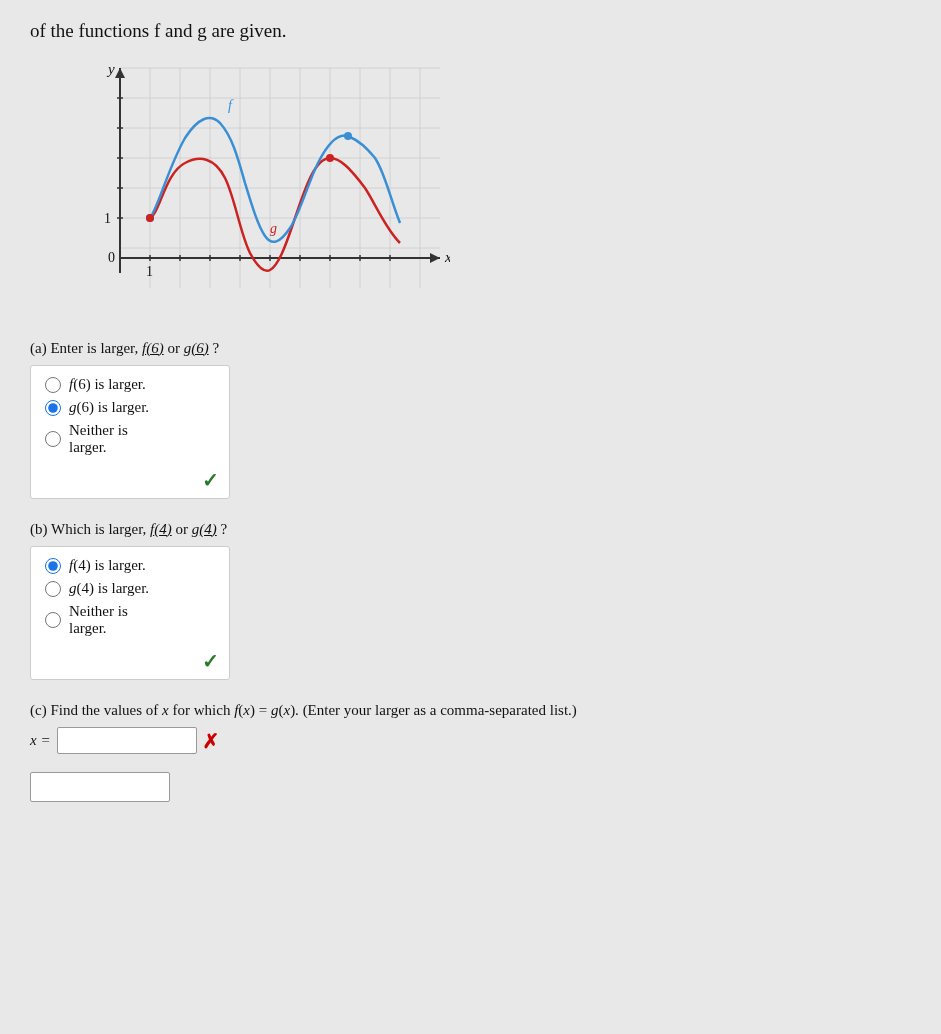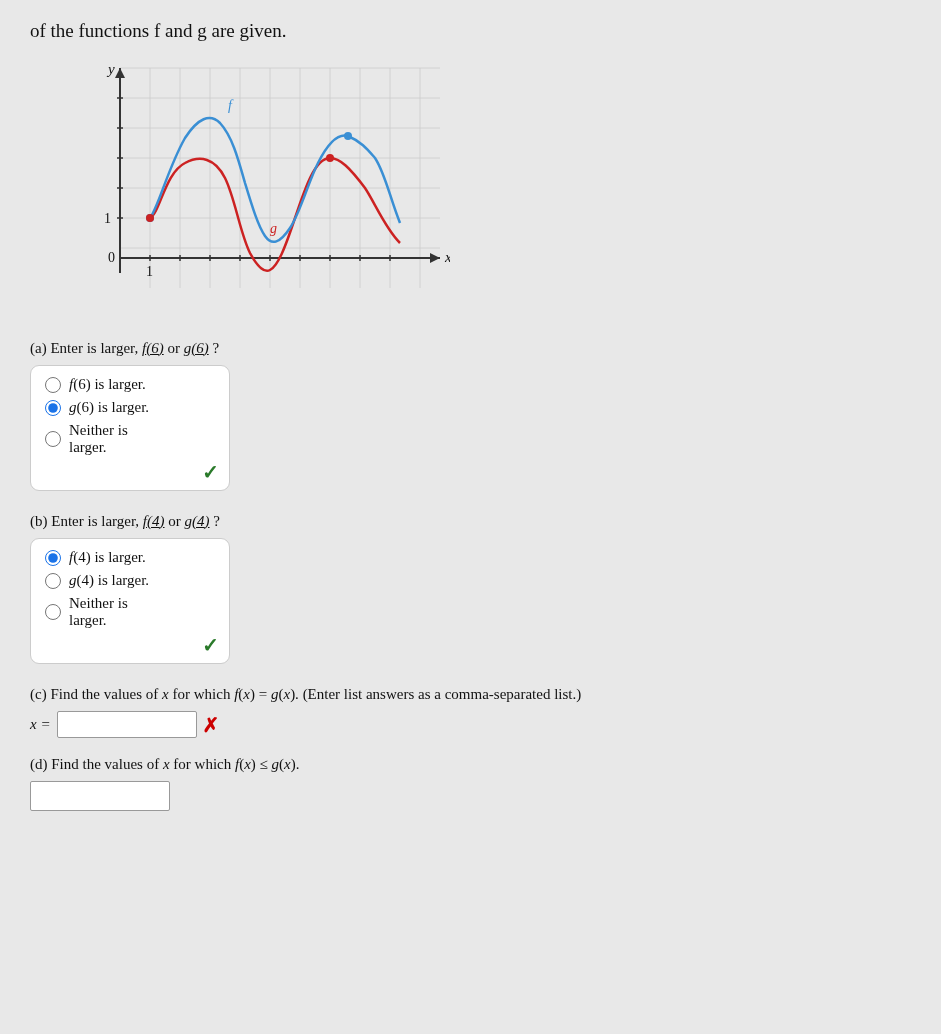--- a/index.html
+++ b/index.html
@@ -28,22 +28,22 @@
     .question-label {
       font-size: 15px;
       margin-bottom: 8px;
     }
     .question-label .func {
       font-style: italic;
     }
     .options-box {
       border: 1px solid #ccc;
       background: #fff;
-      border-radius: 9px;
-      padding: 10px 14px 28px 14px;
+      border-radius: 3px;
+      padding: 10px 14px 36px 14px;
       display: inline-block;
       min-width: 200px;
       position: relative;
     }
     .option-row {
       display: flex;
       align-items: center;
       margin-bottom: 6px;
       font-size: 15px;
       cursor: pointer;
@@ -230,21 +230,21 @@
       <input type="radio" name="qa" style="">
       <span>Neither is<br>larger.</span>
     </label>
     <span class="checkmark">✓</span>
   </div>
 </div>
 
 
 <div class="question-block">
   <div class="question-label">
-    <span>(b) Enter is larger, </span>
+    <span>(b) Which is larger, </span>
     <span class="func"><em>f</em>(<span style="text-decoration:underline">4</span>)</span>
     <span> or </span>
     <span class="func"><em>g</em>(<span style="text-decoration:underline">4</span>)</span>
     <span>?</span>
   </div>
   <div class="options-box">
     <label class="option-row">
       <input type="radio" name="qb" checked="" style="">
       <span><em>f</em>(4) is larger.</span>
     </label>
@@ -258,34 +258,30 @@
     </label>
     <span class="checkmark">✓</span>
   </div>
 </div>
 
 
 <div class="part-c">
   <div class="part-c-label">
     <span>(c) Find the values of <em>x</em> for which </span>
     <span><em>f</em>(<em>x</em>) = <em>g</em>(<em>x</em>).</span>
-    <span>  (Enter list answers as a comma-separated list.)</span>
+    <span>  (Enter your larger as a comma-separated list.)</span>
   </div>
   <div class="part-c-row">
     <span class="x-equals"><em>x</em> =</span>
     <input type="text" class="text-input" value="" style="">
     <span class="x-mark">✗</span>
   </div>
 </div>
 
 
 <div class="question-block">
-  <div class="part-d-label">
-    <span>(d) Find the values of <em>x</em> for which </span>
-    <span><em>f</em>(<em>x</em>) ≤ <em>g</em>(<em>x</em>).</span>
-  </div>
   <div class="part-d-input-row">
     <div style="border:1px solid #999; background:#fff; width:140px; height:30px; border-radius:2px;"></div>
   </div>
 </div>
 
 
 
 
 </body></html>

